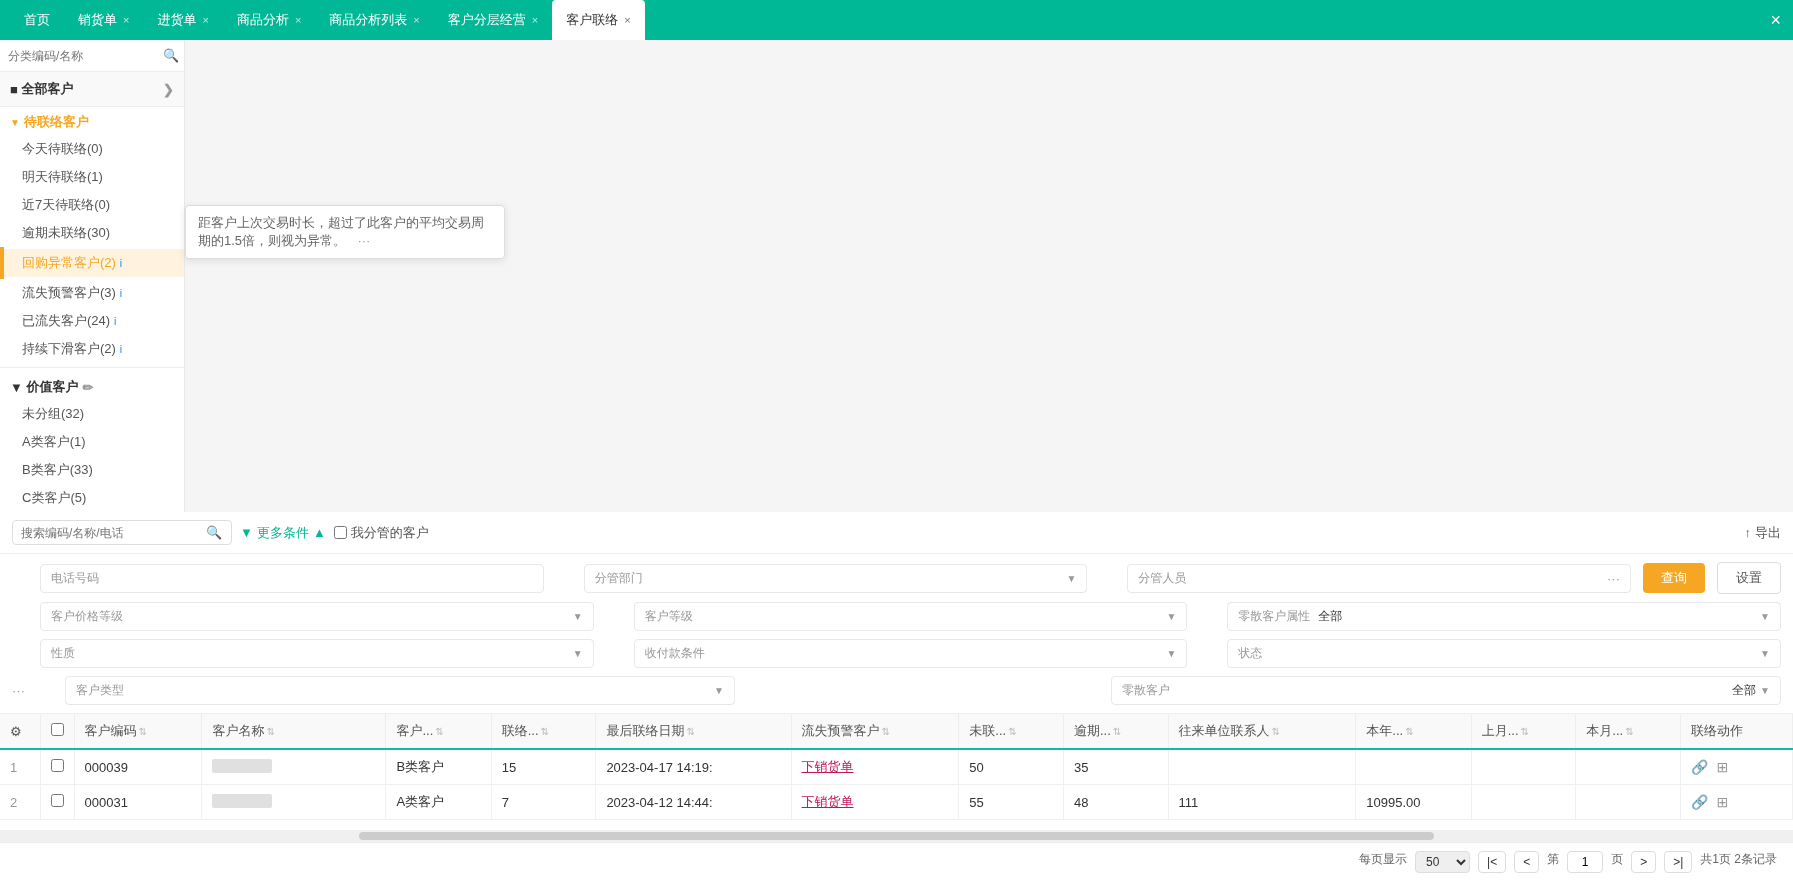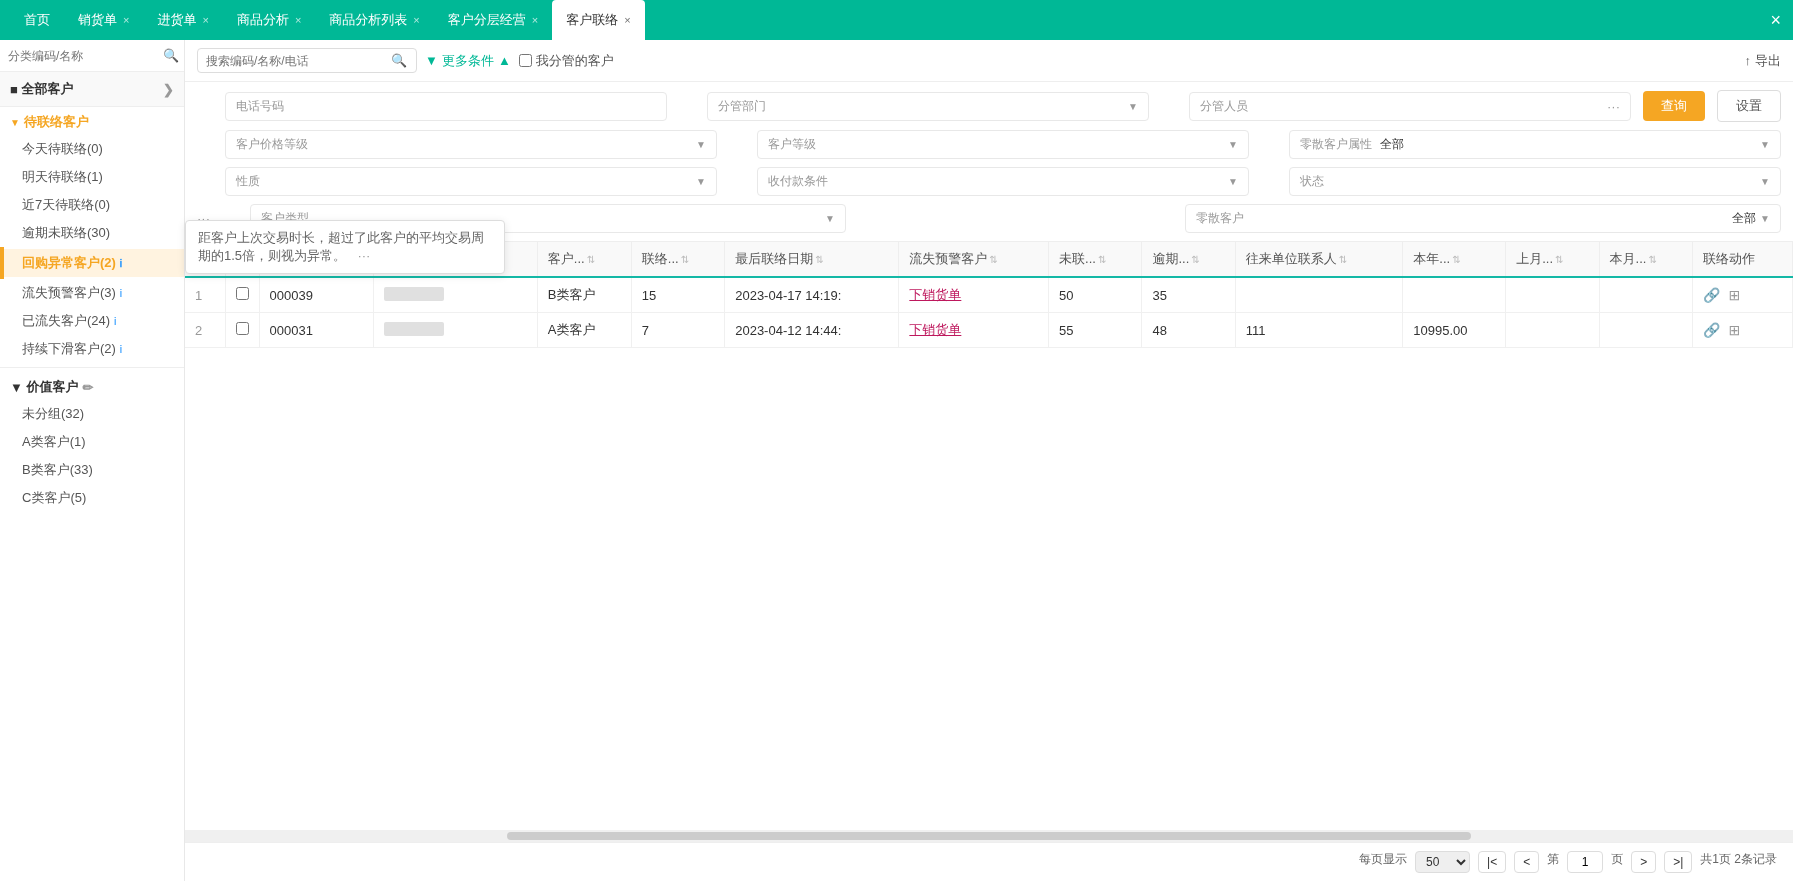--- a/index.html
+++ b/index.html
@@ -21,21 +21,21 @@
     .top-nav .nav-item .close-x {
       margin-left: 6px; font-size: 11px; opacity: 0.7;
     }
     .top-nav .close-btn {
       position: absolute; right: 12px; top: 50%; transform: translateY(-50%);
       color: #fff; cursor: pointer; font-size: 18px;
     }
 
     
     .main-layout {
-      display: flex; height: calc(881px - 40px);
+      display: flex; height: calc(881px - 40px); flex-direction: column;
     }
 
     
     .sidebar {
       width: 185px; background: #fff; border-right: 1px solid #e8e8e8;
       display: flex; flex-direction: column; overflow: hidden; flex-shrink: 0;
     }
     .sidebar-search {
       display: flex; align-items: center; padding: 8px;
       border-bottom: 1px solid #eee;
@@ -65,21 +65,21 @@
       background: #fff3e0; color: #f5a623; border-left: 3px solid #f5a623;
     }
     .sidebar-divider { height: 1px; background: #eee; margin: 4px 0; }
     .sidebar-group-label2 {
       display: flex; align-items: center; padding: 6px 10px 4px 10px;
       color: #333; font-weight: bold; cursor: pointer; margin-top: 4px;
     }
 
     
     .tooltip-box {
-      position: absolute; left: 185px; top: 220px;
+      position: absolute; left: 185px; top: 205px;
       background: #fff; border: 1px solid #ddd; border-radius: 4px;
       padding: 8px 12px; max-width: 320px; font-size: 12px; color: #666;
       z-index: 100; box-shadow: 0 2px 8px rgba(0,0,0,0.1);
     }
 
     
     .content-area {
       flex: 1; display: flex; flex-direction: column; overflow: hidden;
       background: #f5f5f5;
     }
@@ -252,21 +252,21 @@
 
         <div class="sidebar-group-label">
           <span class="arrow">▼</span>
           <span>待联络客户</span>
         </div>
         <div class="sidebar-item">今天待联络(0)</div>
         <div class="sidebar-item">明天待联络(1)</div>
         <div class="sidebar-item">近7天待联络(0)</div>
         <div class="sidebar-item">逾期未联络(30)</div>
 
-        <div style="display:flex;align-items:center;font-weight:bold;">
+        <div style="display:flex;align-items:center;">
           <div style="width:4px;background:#f5a623;height:32px;flex-shrink:0;"></div>
           <div class="sidebar-item active" style="flex:1;padding-left:18px;border-left:none;">
             回购异常客户(2) <span style="color:#1890ff;font-size:11px;cursor:pointer;">ℹ</span>
           </div>
         </div>
         <div class="sidebar-item">流失预警客户(3) <span style="color:#1890ff;font-size:11px;">ℹ</span></div>
         <div class="sidebar-item">已流失客户(24) <span style="color:#1890ff;font-size:11px;">ℹ</span></div>
         <div class="sidebar-item">持续下滑客户(2) <span style="color:#1890ff;font-size:11px;">ℹ</span></div>
 
         <div class="sidebar-divider"></div>

